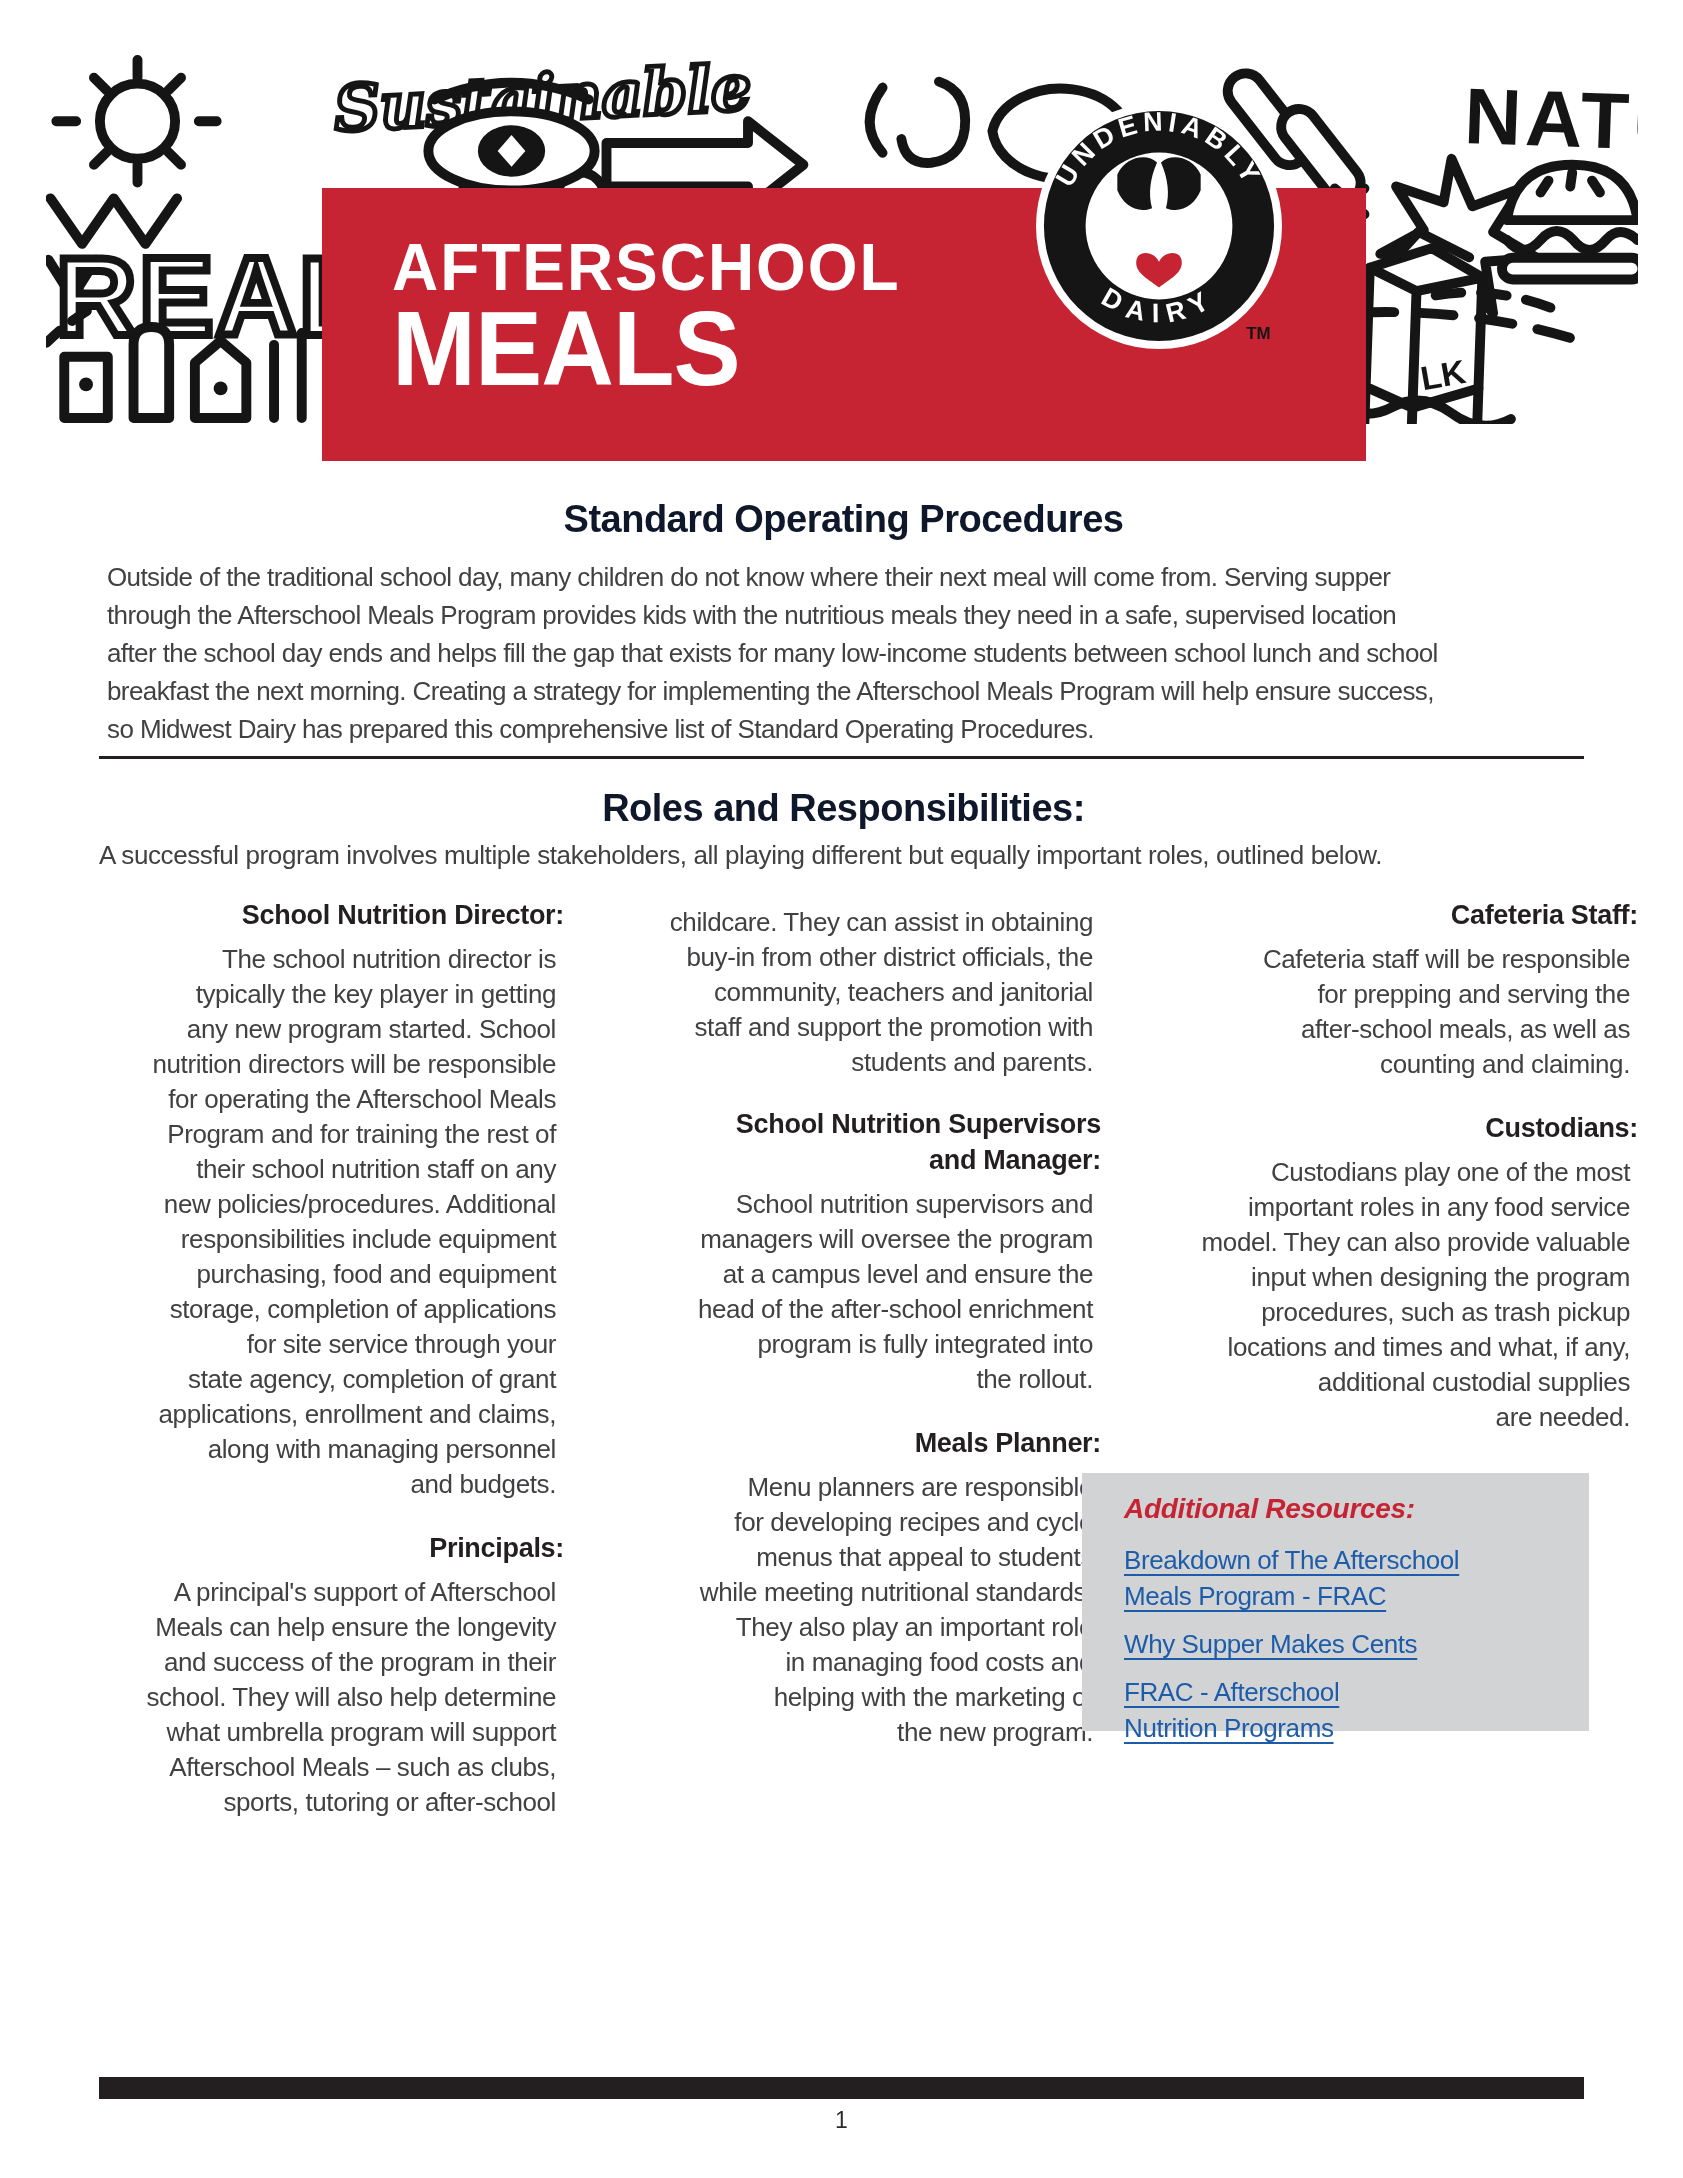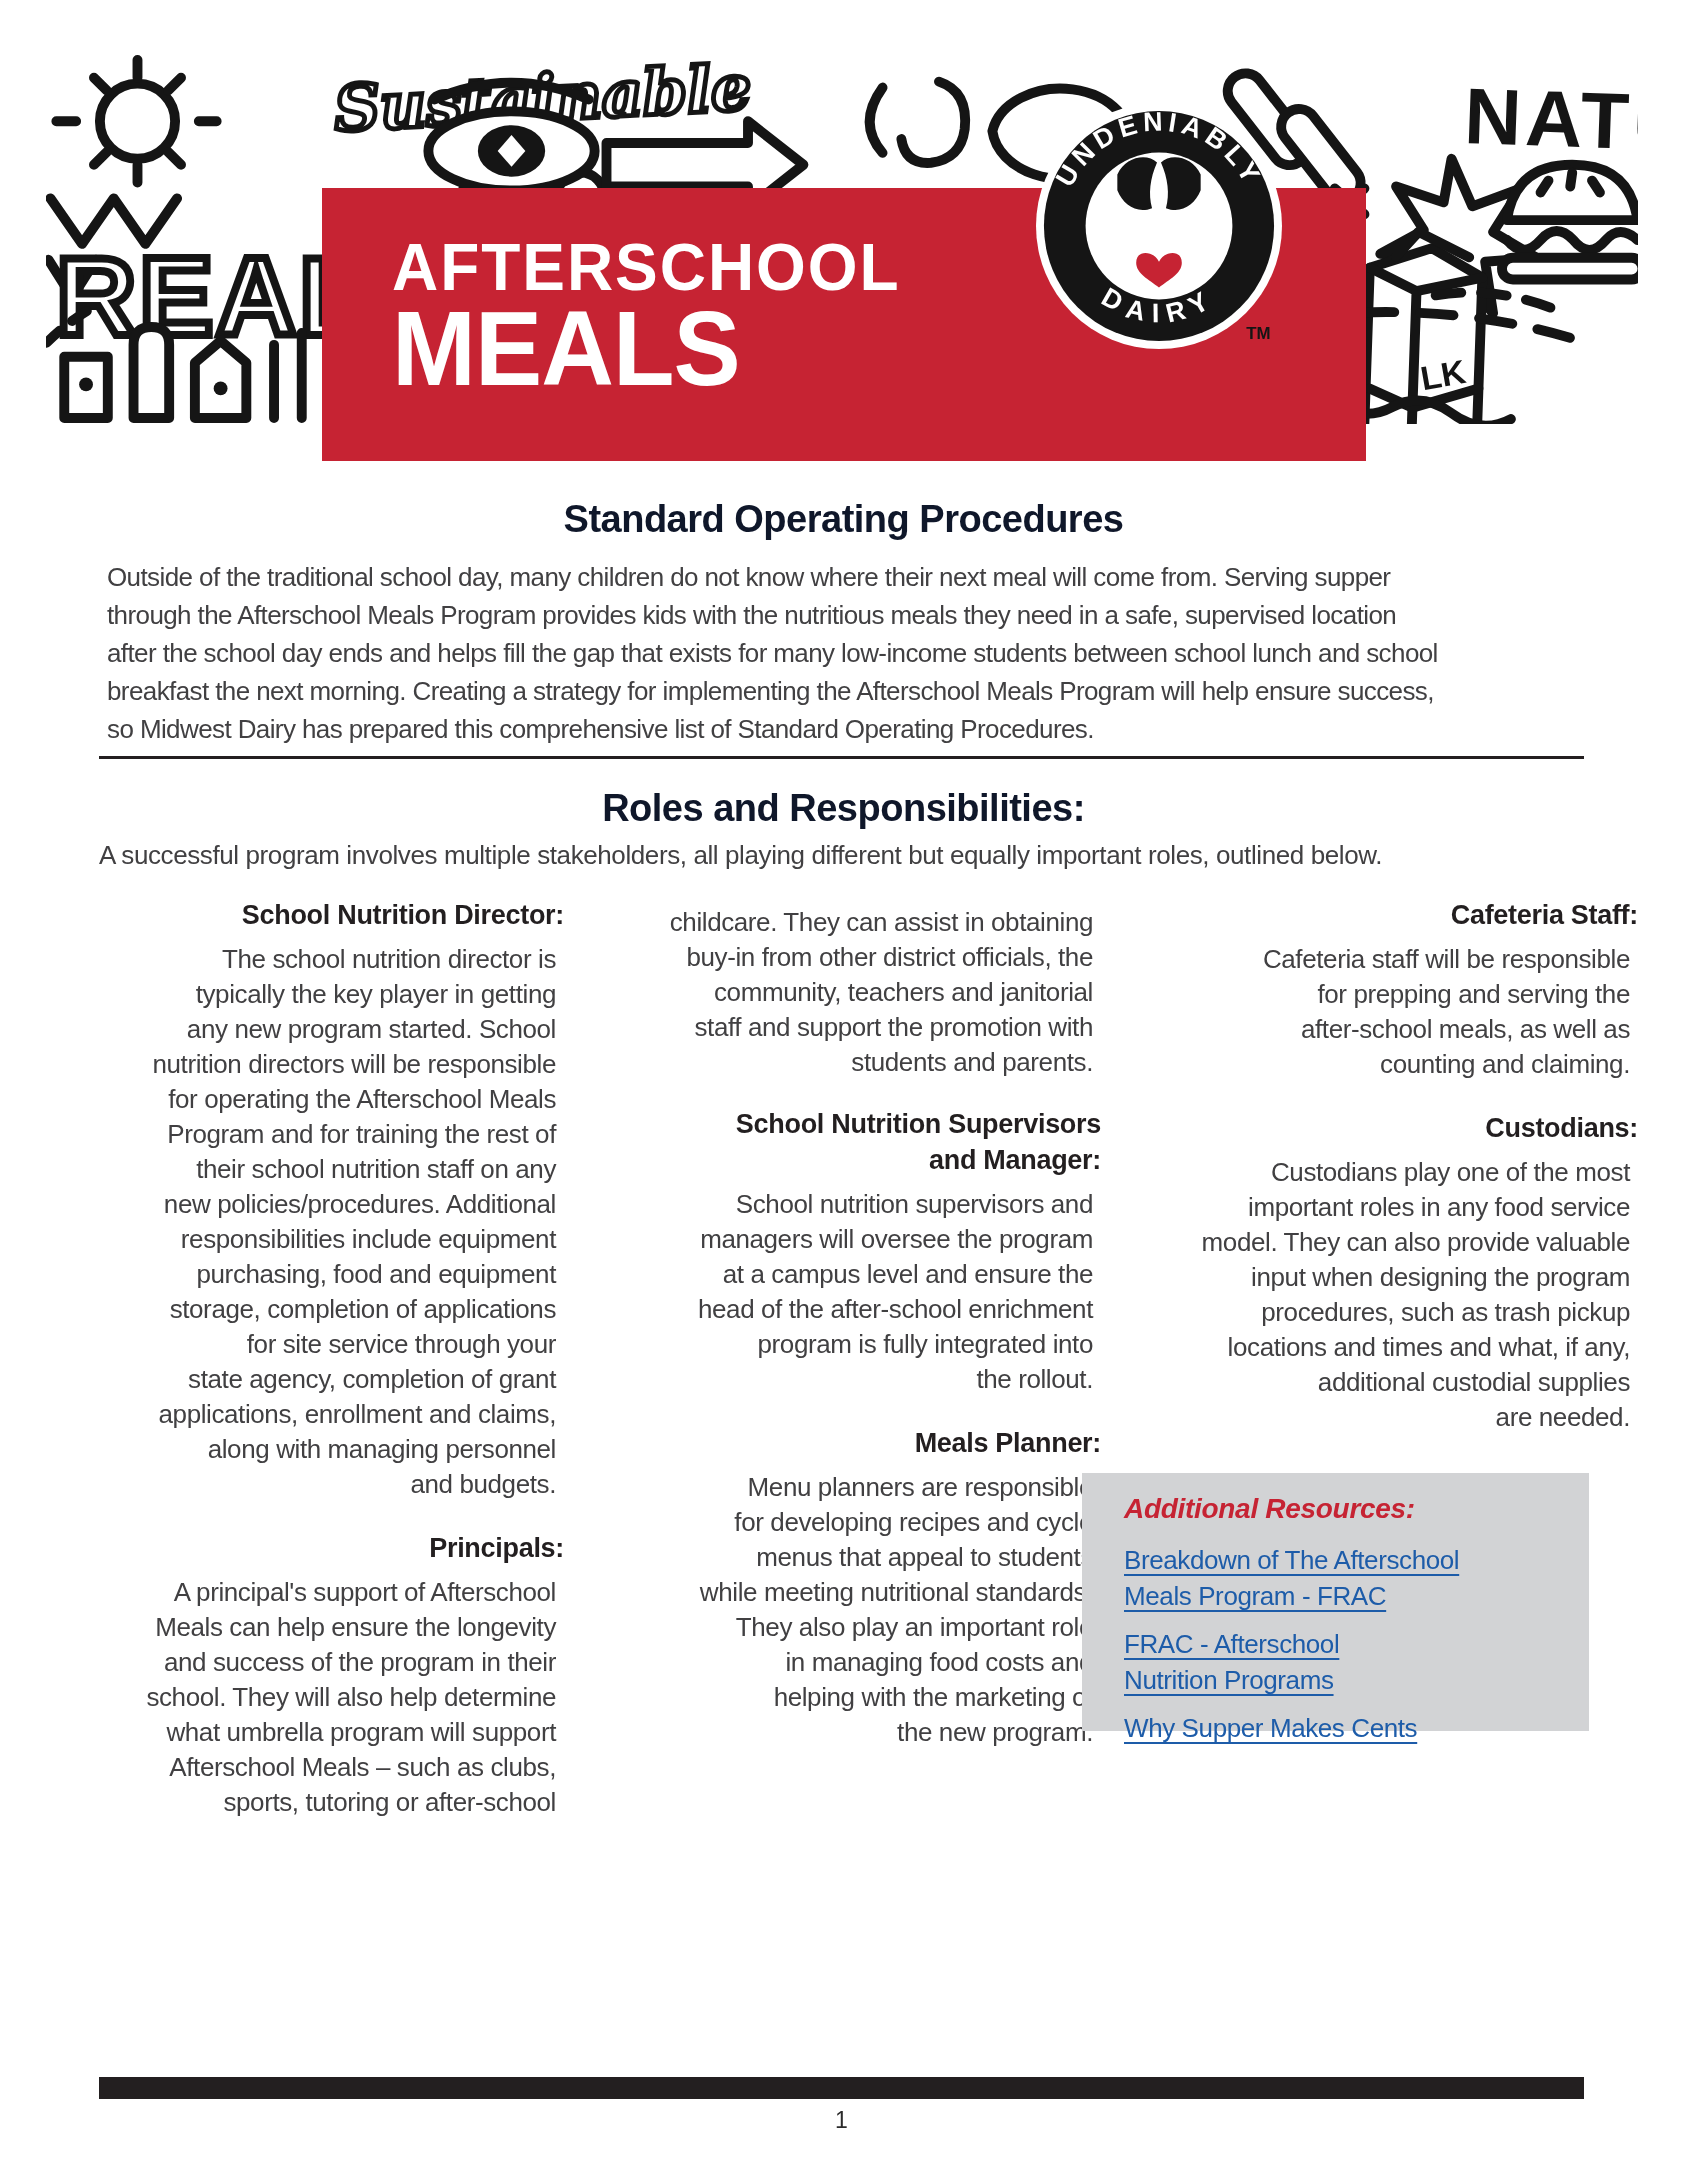--- a/index.html
+++ b/index.html
@@ -255,22 +255,22 @@
 locations and times and what, if any,
 additional custodial supplies
 are needed.</p>
     </div>
   </div>
 
   <div class="resources">
     <p class="res-title">Additional Resources:</p>
     <a class="res-link">Breakdown of The Afterschool 
 Meals Program - FRAC</a>
+    <a class="res-link">Why Supper Makes Cents</a>
     <a class="res-link">FRAC - Afterschool 
 Nutrition Programs</a>
-    <a class="res-link">Why Supper Makes Cents</a>
   </div>
 
   <div class="footer-bar"></div>
   <p class="page-num">1</p>
 
 </div>
 
 
 </body></html>

